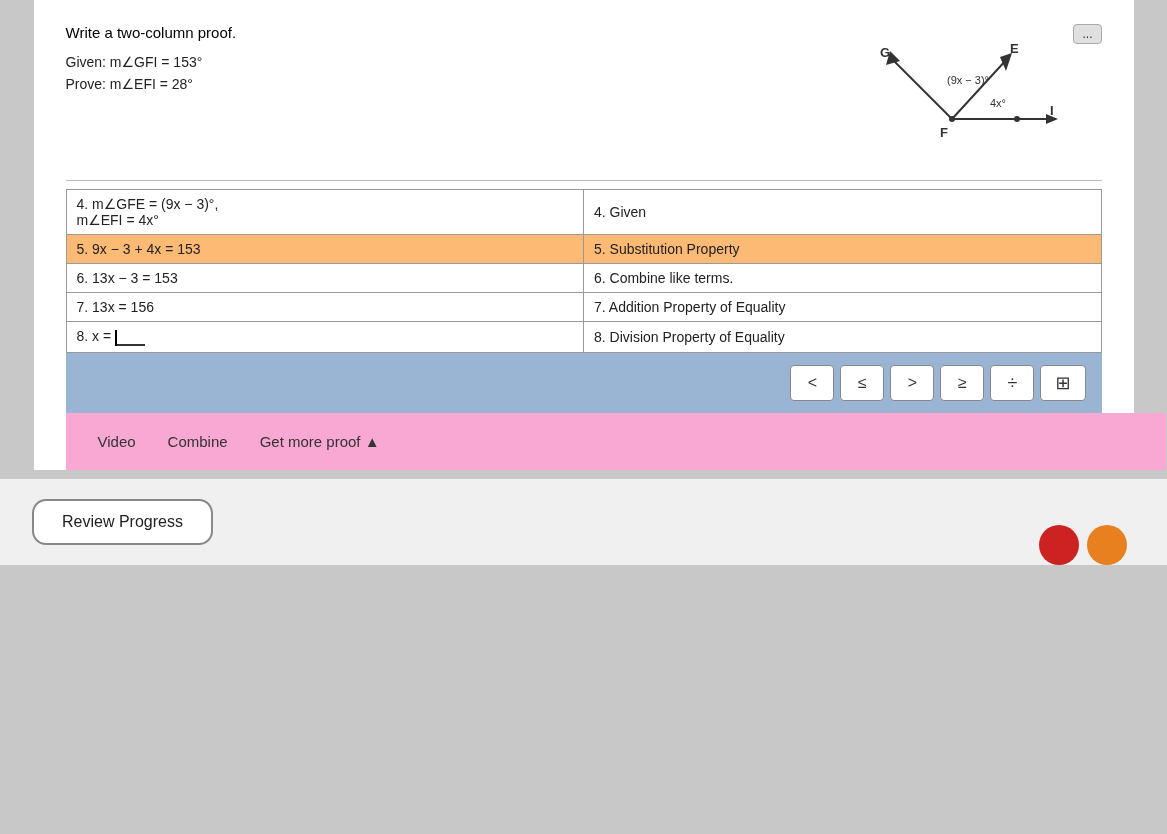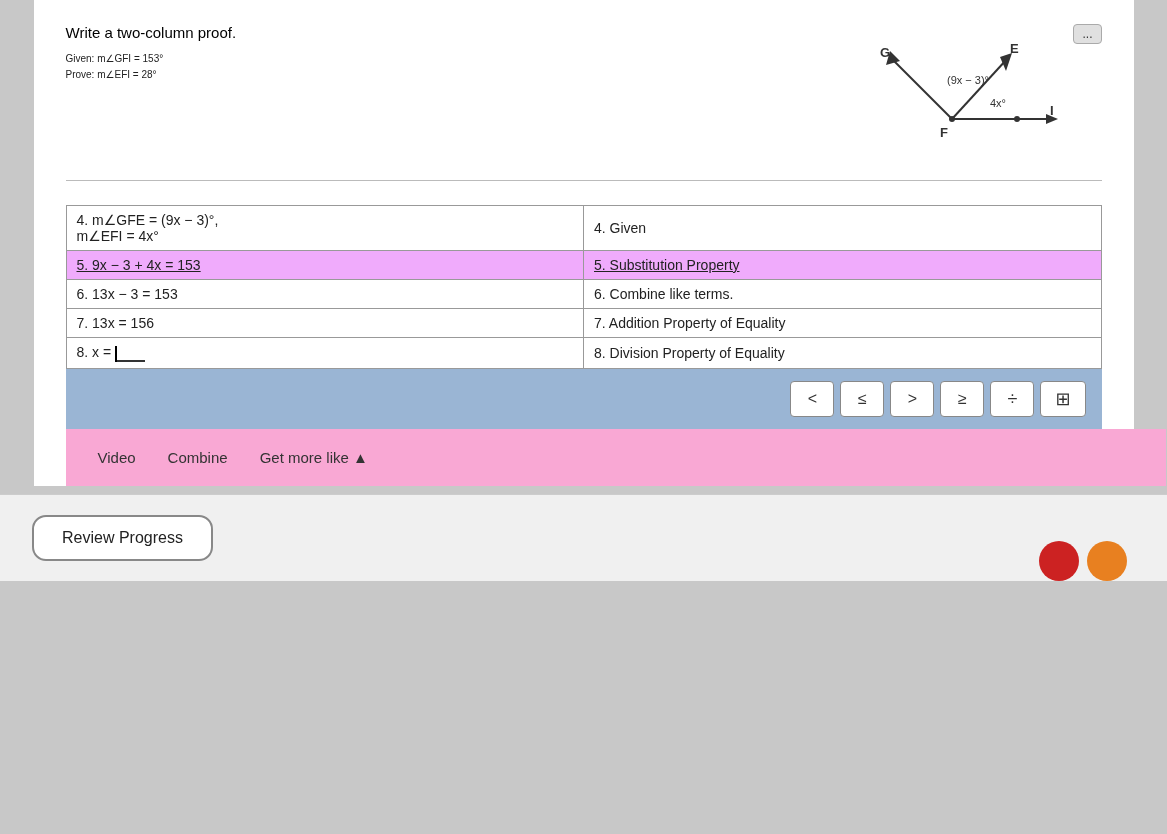--- a/index.html
+++ b/index.html
@@ -33,21 +33,21 @@
       flex: 1;
     }
 
     .problem-title {
       font-size: 15px;
       margin-bottom: 10px;
       color: #000000;
     }
 
     .given-prove {
-      font-size: 10px;
+      font-size: 14px;
       color: #222;
       line-height: 1.6;
     }
 
     .diagram-area {
       width: 280px;
       display: flex;
       align-items: center;
       justify-content: center;
       position: relative;
@@ -70,42 +70,41 @@
       padding: 2px 8px;
       font-size: 12px;
       cursor: pointer;
       color: #333;
     }
 
     
     .proof-table {
       width: 100%;
       border-collapse: collapse;
-      margin-top: 24px;
+      margin-top: 8px;
       font-size: 14px;
     }
 
     .proof-table td {
       border: 1px solid #999;
       padding: 6px 10px;
       vertical-align: middle;
       color: #222;
     }
 
     .proof-table .left-col {
       width: 50%;
     }
 
     .proof-table .right-col {
       width: 50%;
     }
 
     .highlighted-row td {
-      background: #f0abfc;
-      text-decoration: underline;
+      background: #fdba74;
     }
 
     .input-box {
       display: inline-block;
       border-bottom: 2px solid #333;
       min-width: 30px;
       height: 18px;
       vertical-align: middle;
     }
 
@@ -305,21 +304,21 @@
     <button class="nav-btn">≤</button>
     <button class="nav-btn">&gt;</button>
     <button class="nav-btn">≥</button>
     <button class="nav-btn" style="font-size:18px;">÷</button>
     <button class="nav-btn" style="font-size:18px;">⊞</button>
   </div>
 
   <div class="resource-links">
     <a class="resource-link">Video</a>
     <a class="resource-link">Combine</a>
-    <a class="get-more-link">Get more like ▲</a>
+    <a class="get-more-link">Get more proof ▲</a>
   </div>
 
 </div>
 
 <div class="bottom-bar" style="position:relative;">
   <button class="review-progress-btn">Review Progress</button>
 
   
   <div class="bottom-circles">
     <div class="circle-red"></div>

